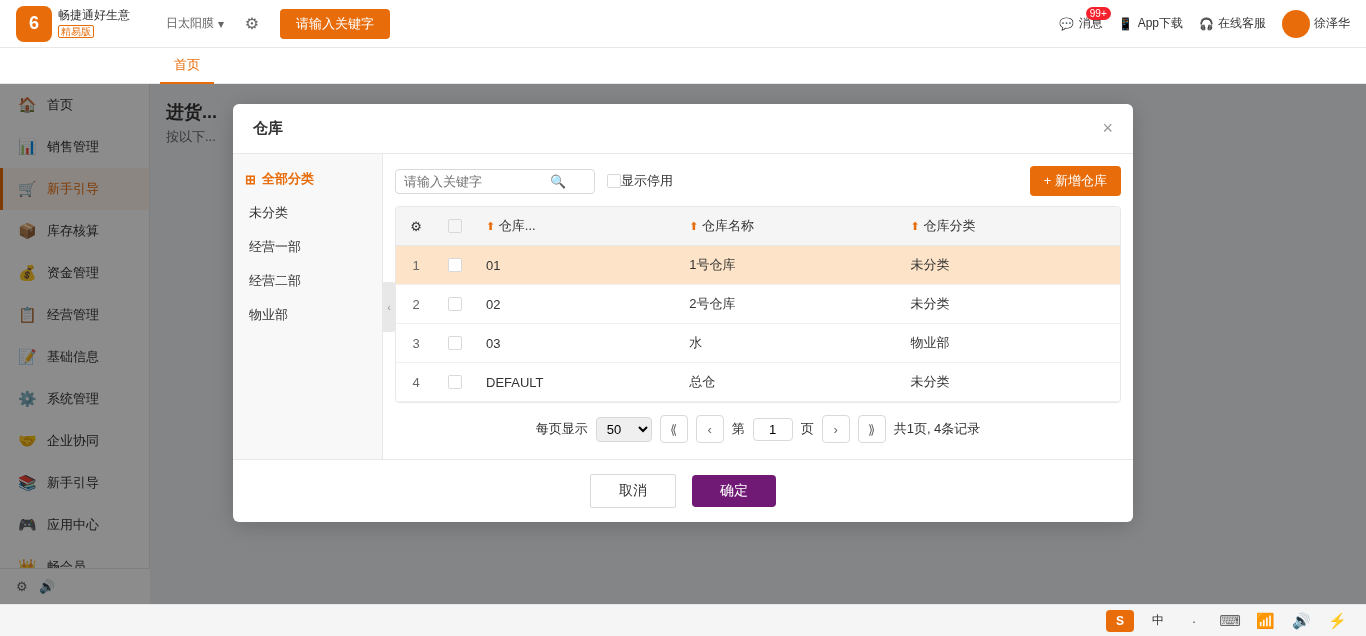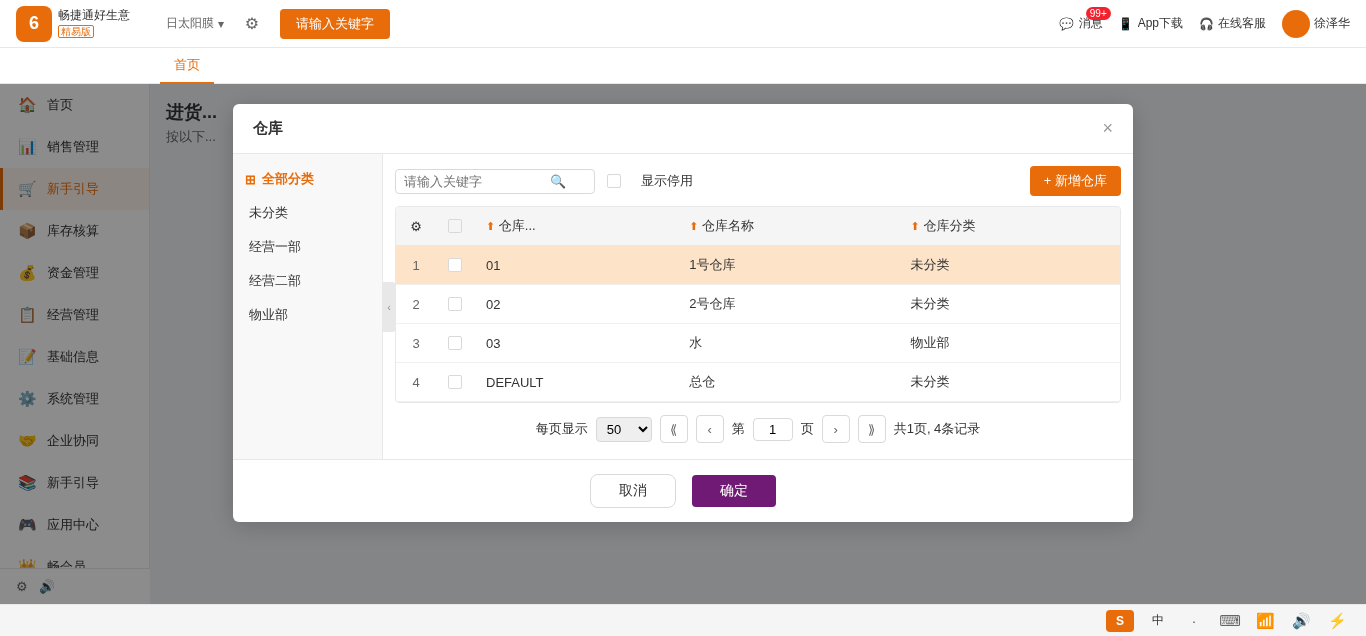--- a/index.html
+++ b/index.html
@@ -52,21 +52,21 @@
     .left-panel { width: 150px; background: #f8f8f8; border-right: 1px solid #e8e8e8; padding: 8px 0; flex-shrink: 0; }
     .left-panel-header { display: flex; align-items: center; gap: 6px; padding: 8px 12px; color: #e86c0a; font-size: 13px; font-weight: 600; cursor: pointer; }
     .left-panel-item { padding: 8px 16px; font-size: 13px; color: #333; cursor: pointer; }
 
     
     .right-panel { flex: 1; display: flex; flex-direction: column; padding: 12px; overflow: hidden; }
     .toolbar { display: flex; align-items: center; justify-content: space-between; margin-bottom: 10px; }
     .search-box { display: flex; align-items: center; border: 1px solid #d9d9d9; border-radius: 4px; padding: 4px 8px; gap: 6px; width: 200px; }
     .search-box input { border: none; outline: none; font-size: 13px; width: 140px; color: #999; }
     .search-icon { color: #999; cursor: pointer; }
-    .show-disabled { display: flex; align-items: center; gap: 20px; font-size: 13px; color: #333; }
+    .show-disabled { display: flex; align-items: center; gap: 0; font-size: 13px; color: #333; }
     .checkbox { width: 14px; height: 14px; border: 1px solid #d9d9d9; border-radius: 2px; }
     .add-btn { background: #e86c0a; color: white; border: none; border-radius: 4px; padding: 6px 14px; font-size: 13px; cursor: pointer; }
 
     
     .table-wrap { flex: 1; overflow: auto; border: 1px solid #e8e8e8; border-radius: 4px; }
     table { width: 100%; border-collapse: collapse; }
     thead tr { background: #f5f5f5; }
     thead th { padding: 10px 12px; text-align: left; font-size: 13px; color: #333; border-bottom: 1px solid #e8e8e8; font-weight: 500; }
     tbody tr { border-bottom: 1px solid #f0f0f0; }
     tbody tr.selected-row { background: #fde3c8; }
@@ -76,21 +76,21 @@
     .col-gear { width: 40px; text-align: center; }
 
     
     .pagination { display: flex; align-items: center; justify-content: center; gap: 8px; padding: 12px 0 4px; font-size: 13px; color: #333; }
     .page-select { border: 1px solid #d9d9d9; border-radius: 4px; padding: 3px 6px; font-size: 13px; }
     .page-btn { width: 28px; height: 28px; display: flex; align-items: center; justify-content: center; border: 1px solid #d9d9d9; border-radius: 4px; cursor: pointer; color: #666; background: #fff; }
     .page-input { width: 40px; border: 1px solid #d9d9d9; border-radius: 4px; text-align: center; padding: 3px; font-size: 13px; }
 
     
     .modal-footer { display: flex; align-items: center; justify-content: center; gap: 16px; padding: 14px 20px; border-top: 1px solid #e8e8e8; }
-    .cancel-btn { padding: 7px 28px; border: 1px solid #d9d9d9; border-radius: 8px; background: #fff; color: #333; font-size: 14px; cursor: pointer; font-family: Liberation Mono, monospace; }
+    .cancel-btn { padding: 7px 28px; border: 1px solid #d9d9d9; border-radius: 2px; background: #fff; color: #333; font-size: 14px; cursor: pointer; font-family: Liberation Mono, monospace; }
     .confirm-btn { padding: 7px 28px; border: none; border-radius: 4px; background: #701a75; color: #fff; font-size: 14px; cursor: pointer; }
 
     
     .bottom-bar { position: fixed; bottom: 0; left: 0; right: 0; height: 32px; background: #f5f5f5; border-top: 1px solid #e8e8e8; display: flex; align-items: center; justify-content: flex-end; padding: 0 16px; gap: 12px; z-index: 200; }
     .bottom-icon { width: 24px; height: 24px; display: flex; align-items: center; justify-content: center; cursor: pointer; color: #666; font-size: 15px; }
 
     
     .page-heading { margin-bottom: 12px; }
     .page-title { font-size: 18px; font-weight: 600; color: #333; }
     .page-desc { font-size: 13px; color: #666; margin-top: 4px; }

